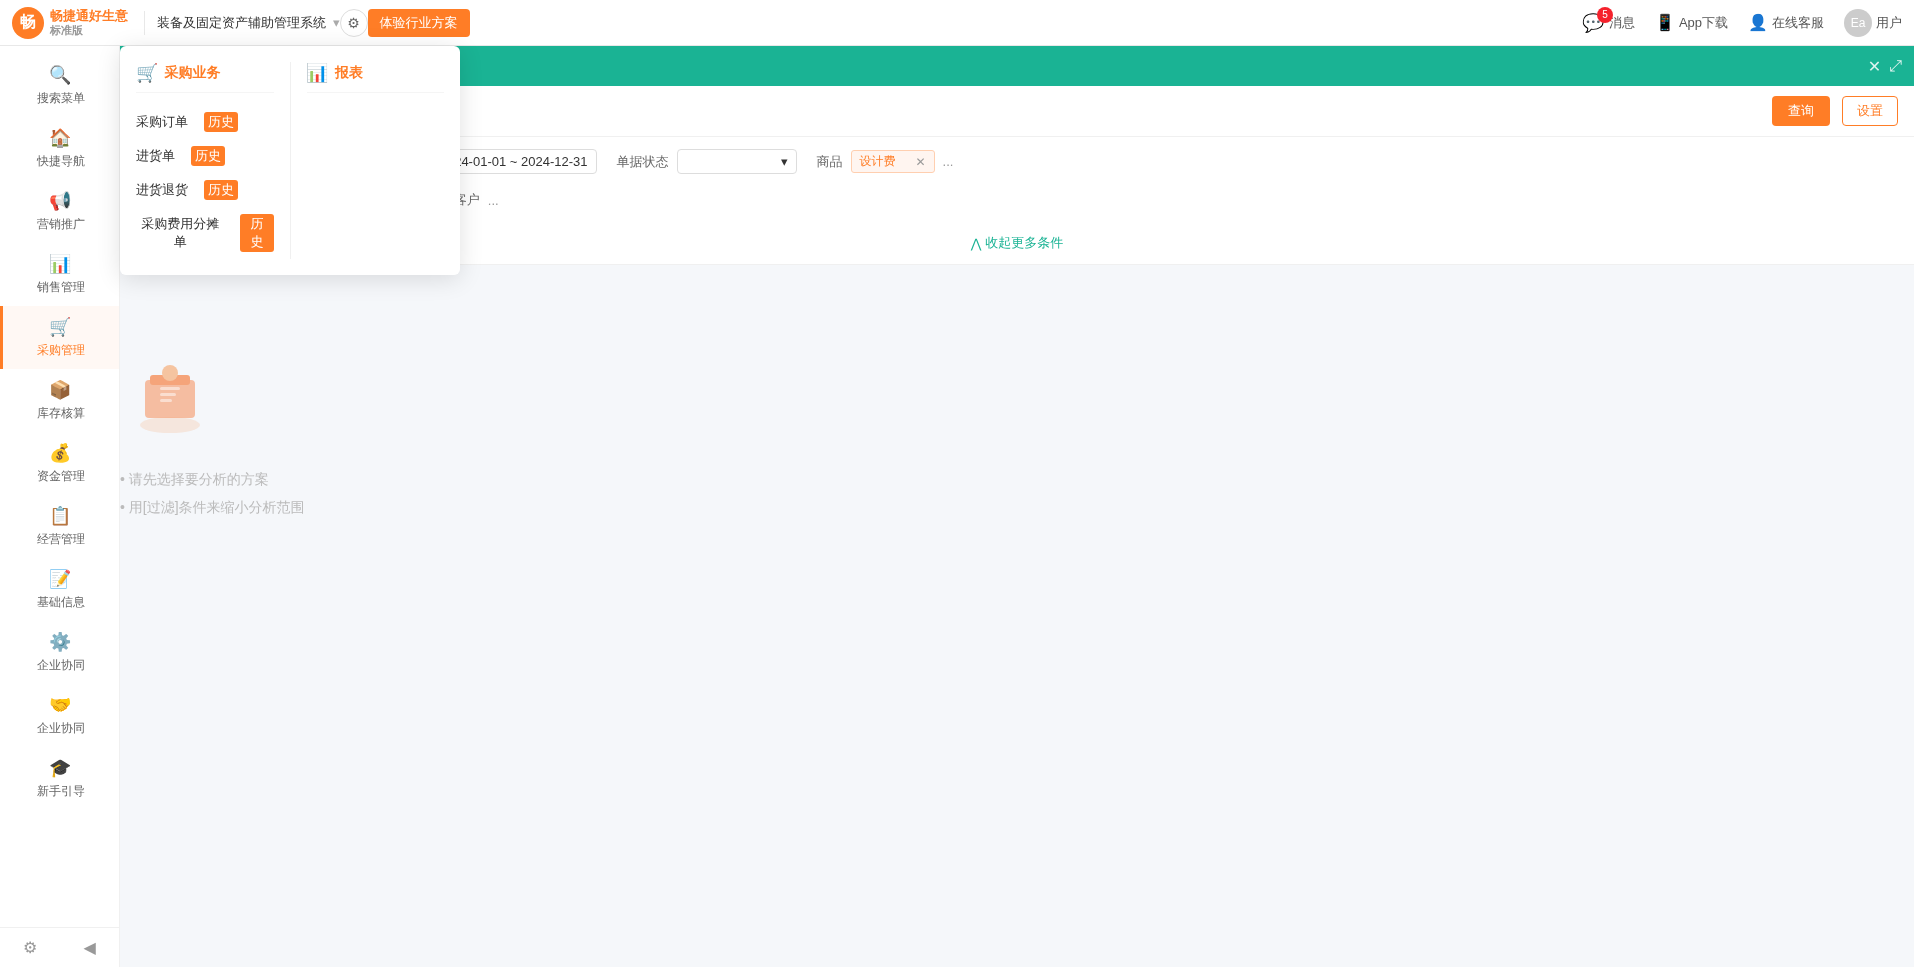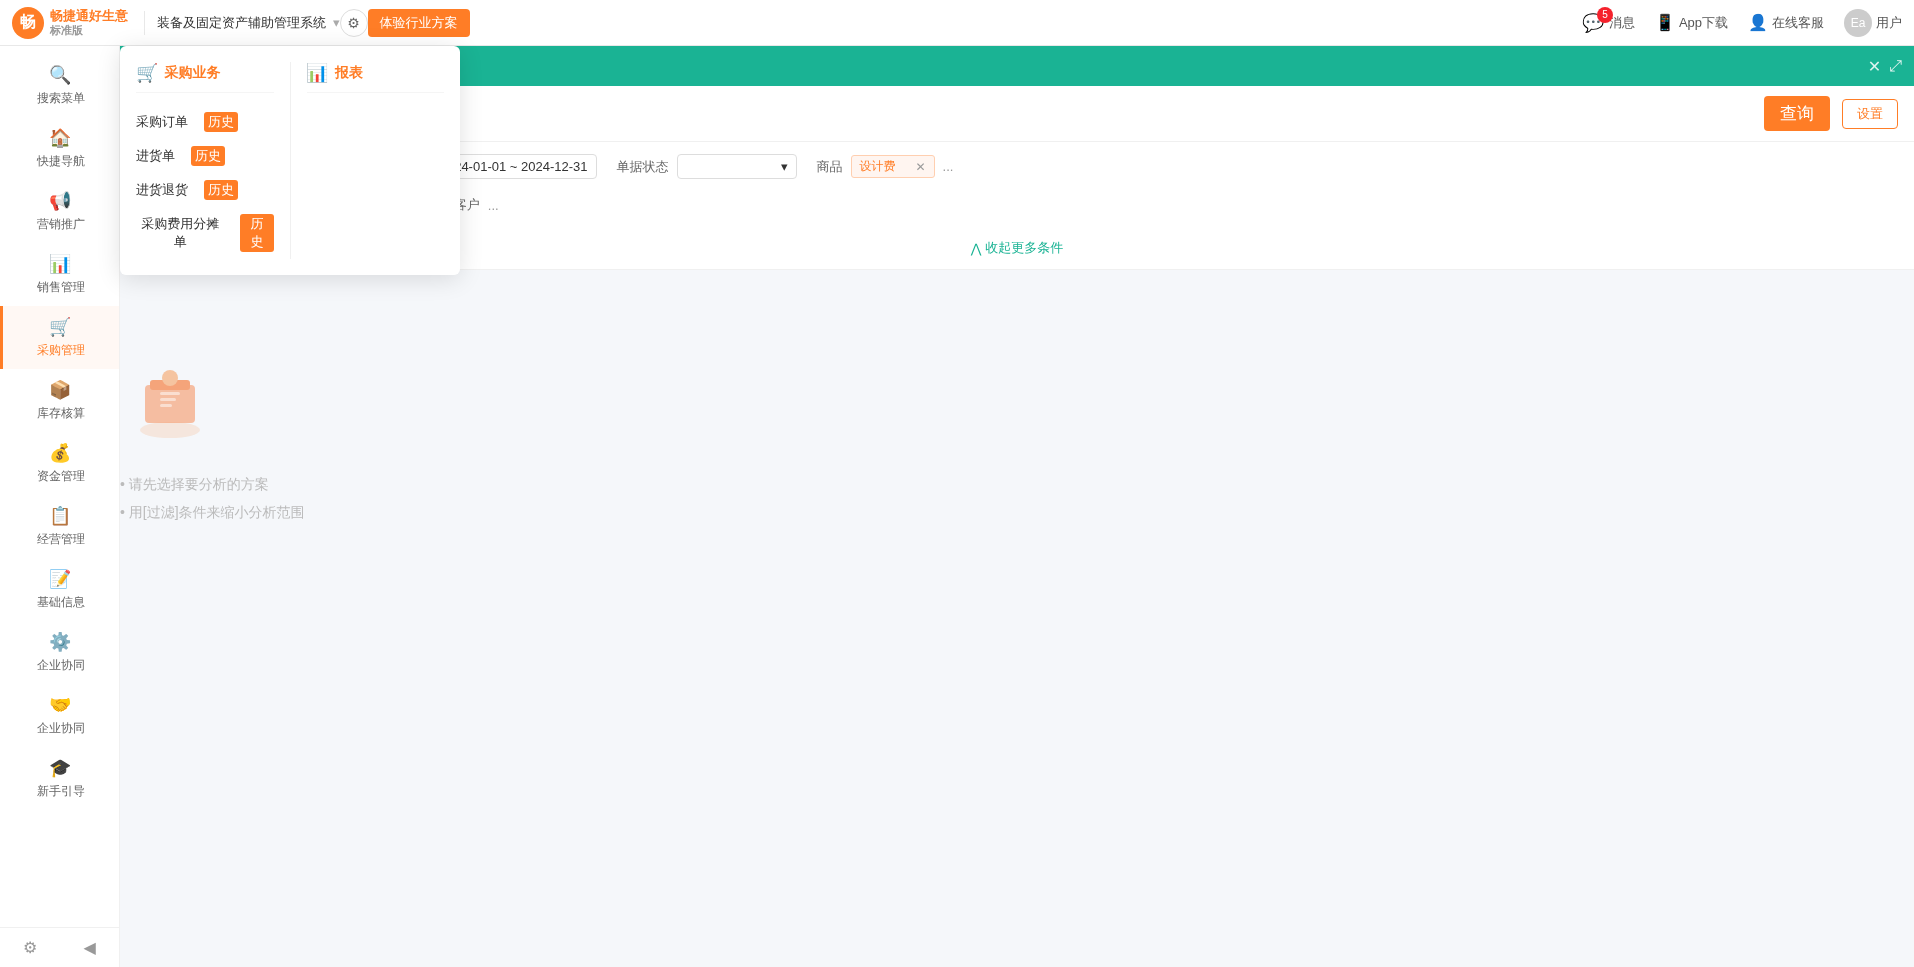--- a/index.html
+++ b/index.html
@@ -239,21 +239,21 @@
       color: #555;
       font-size: 13px;
     }
     .toolbar-query-btn {
       background: #ff7d26;
       color: #fff;
       border: none;
       border-radius: 4px;
       padding: 6px 16px;
       cursor: pointer;
-      font-size: 17px;
+      font-size: 13px;
     }
     .toolbar-setting-btn {
       background: #fff;
       color: #ff7d26;
       border: 1px solid #ff7d26;
       border-radius: 4px;
       padding: 5px 14px;
       cursor: pointer;
       font-size: 13px;
     }

